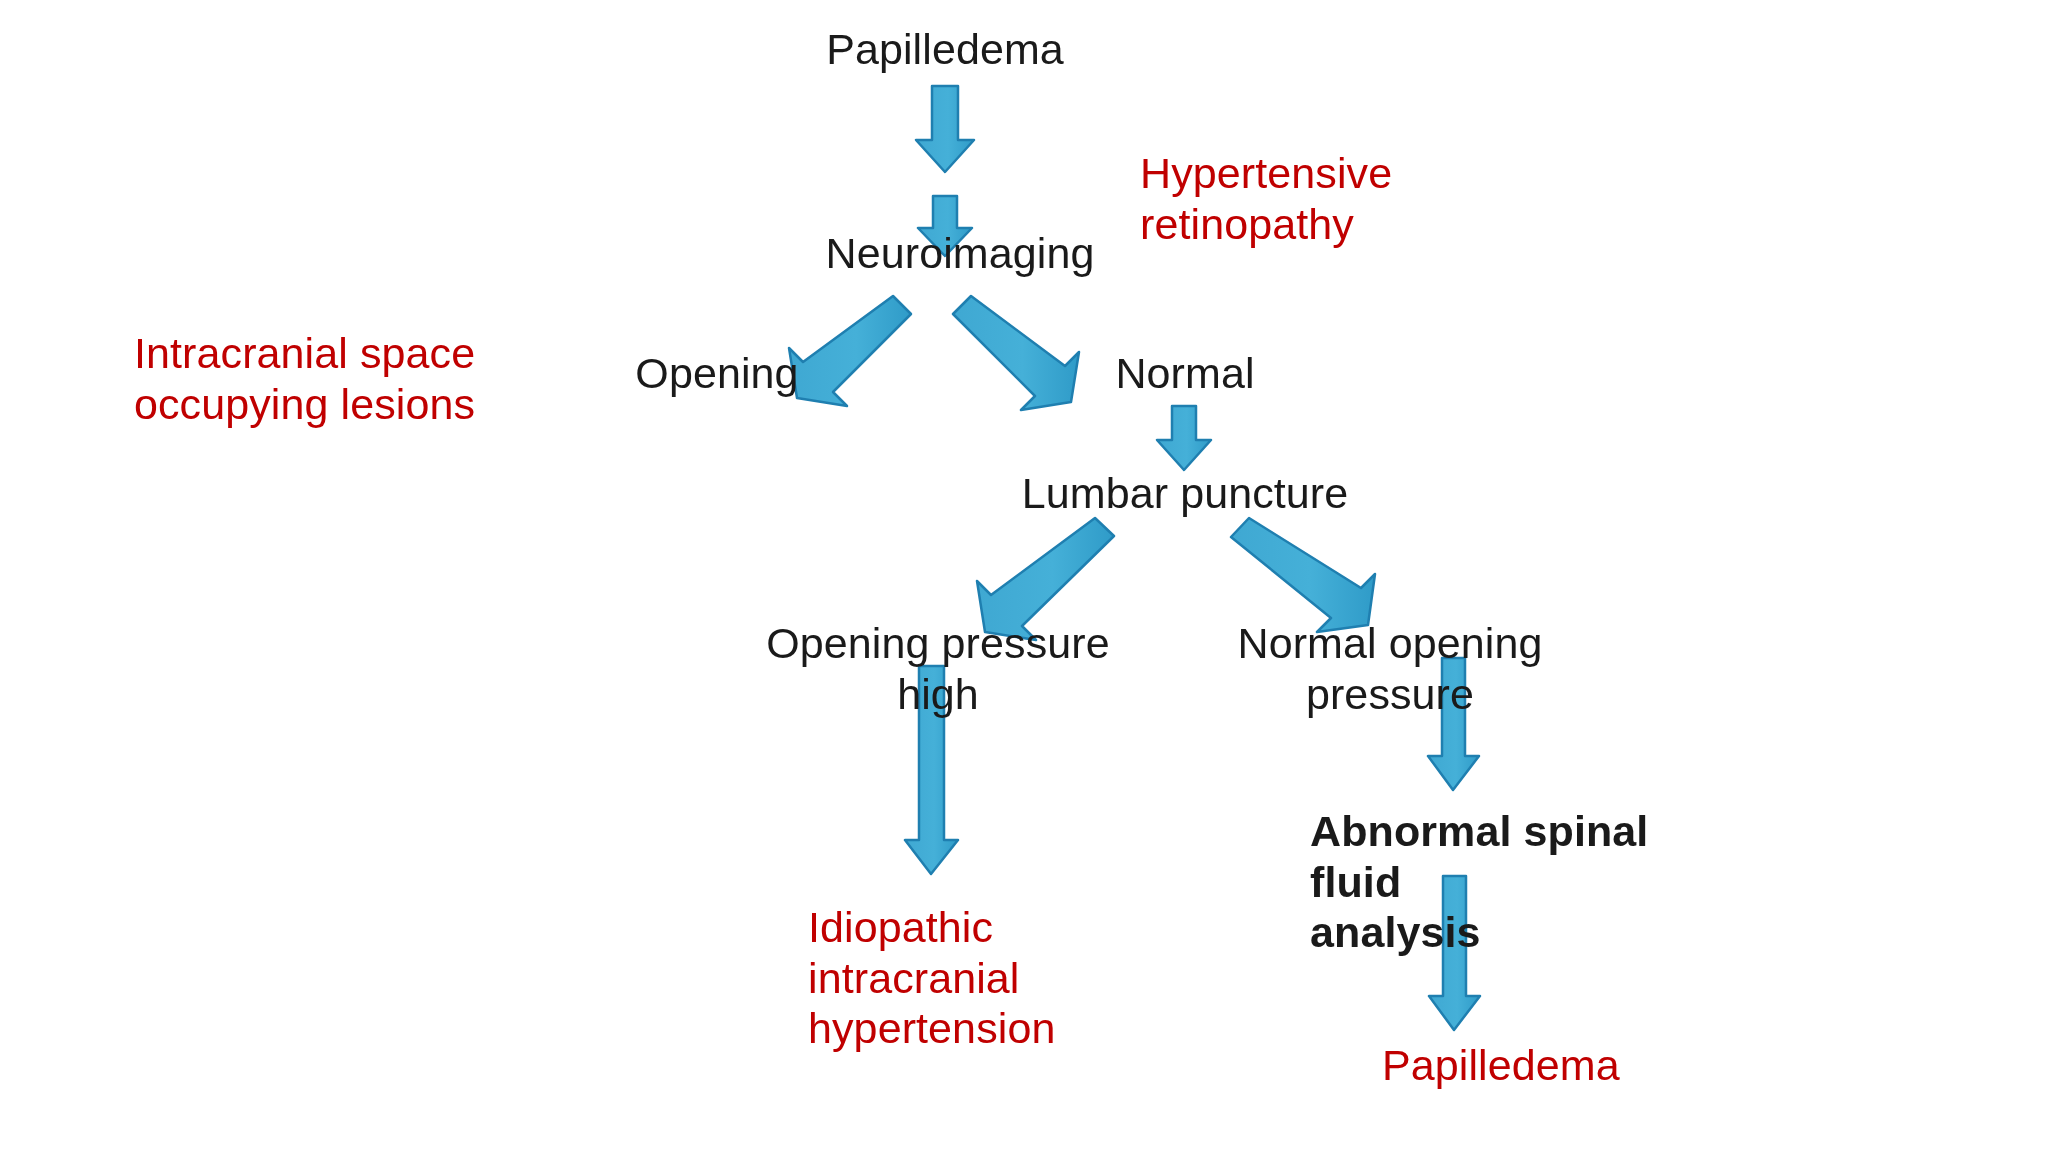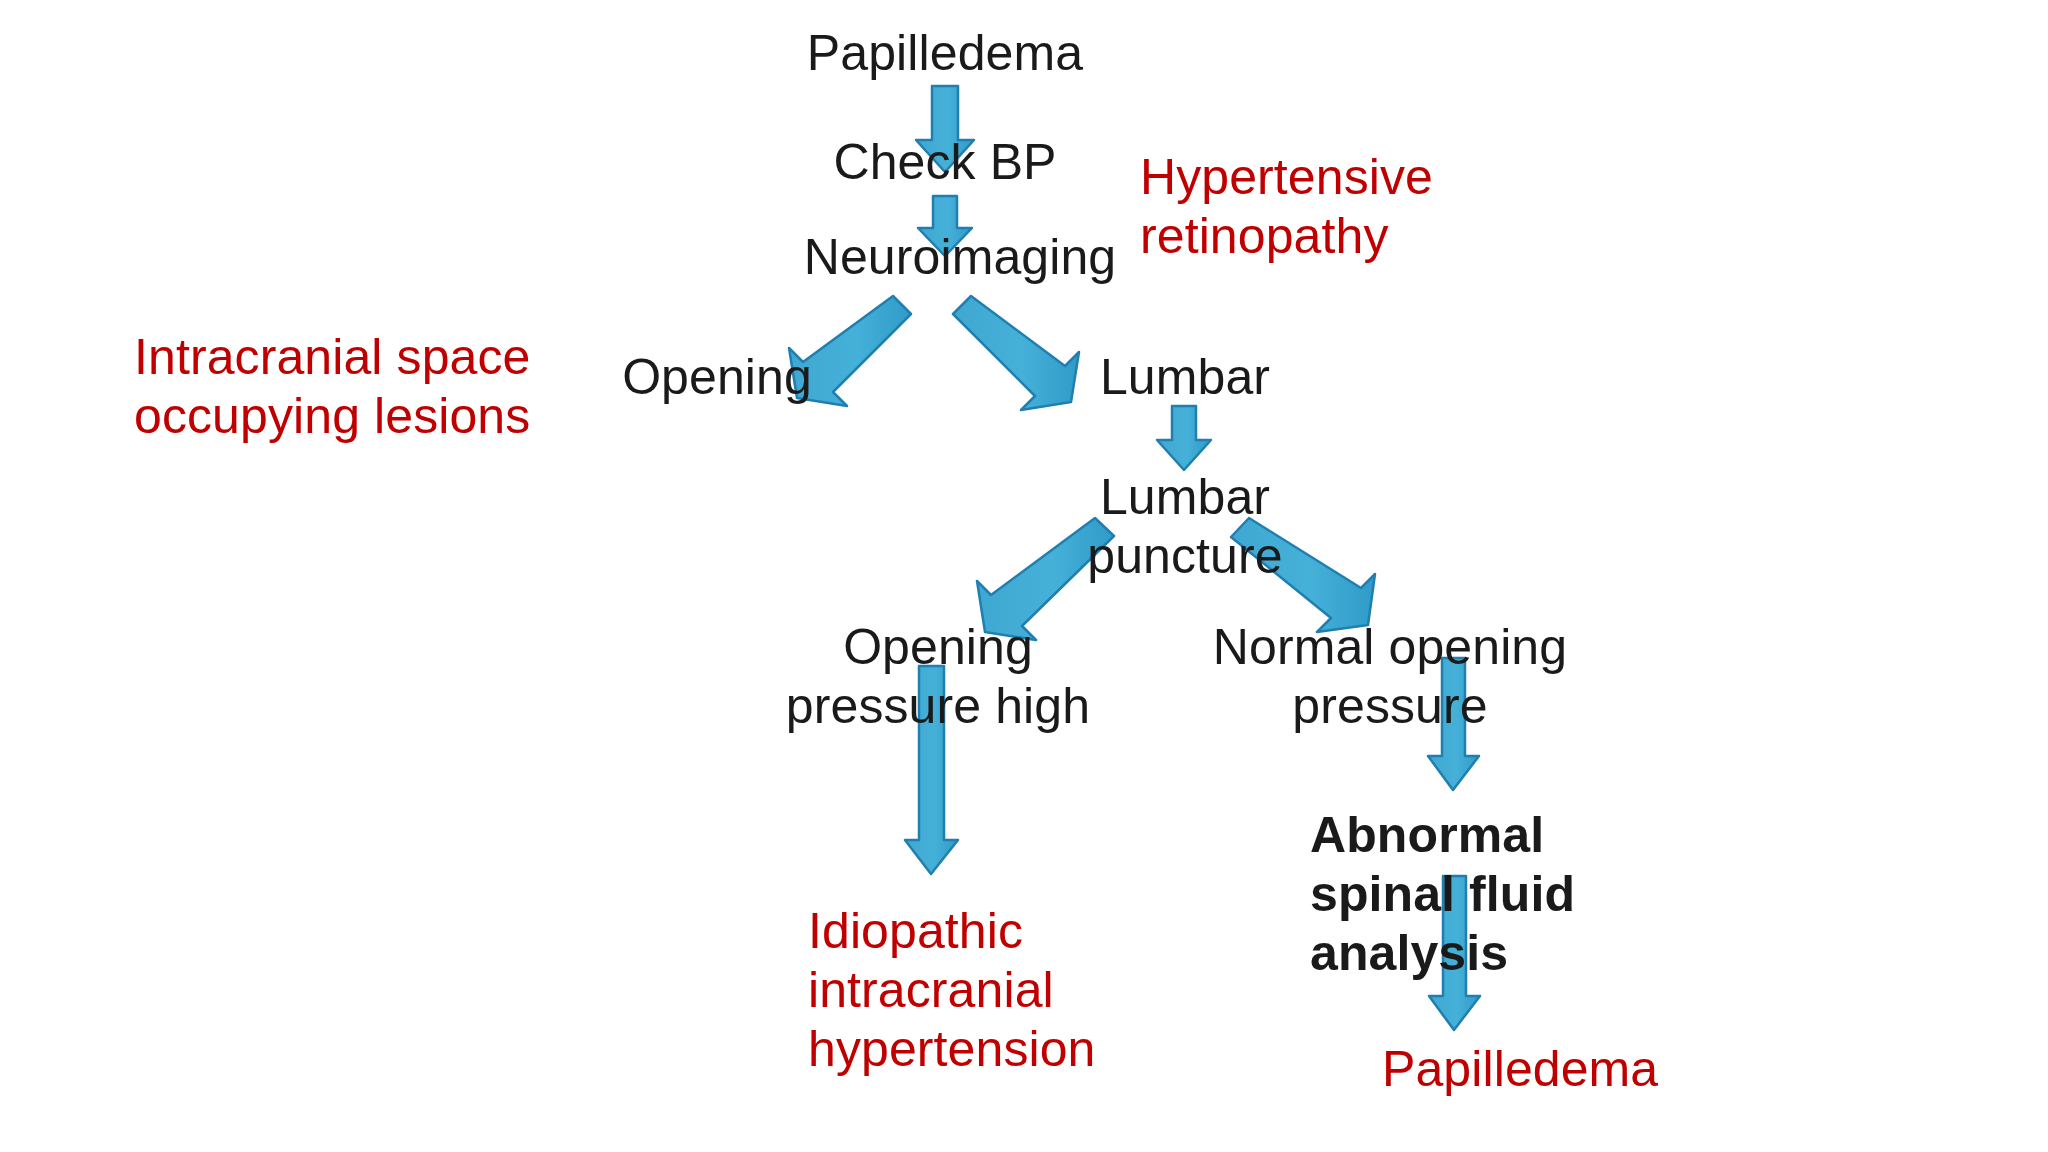--- a/index.html
+++ b/index.html
@@ -13,21 +13,21 @@
   #canvas {
     position: relative;
     width: 2048px;
     height: 1152px;
     background: #ffffff;
     overflow: hidden;
   }
   .node {
     position: absolute;
     color: #1a1a1a;
-    font-size: 50px;
+    font-size: 43px;
     line-height: 1.18;
     font-weight: 400;
     white-space: pre-line;
     letter-spacing: 0.1px;
   }
   .node.red {
     color: #C00000;
   }
   .arrow-layer {
     position: absolute;
@@ -89,27 +89,26 @@
       <polygon points="1442,658 1465,658 1465,756 1479,756 1453,790 1428,756 1442,756" fill="url(#agrad)" stroke="#1F7FB0" stroke-width="2.5" stroke-linejoin="round"></polygon>
     </g>
 
     <g>
       <polygon points="1443,876 1466,876 1466,996 1480,996 1454,1030 1429,996 1443,996" fill="url(#agrad)" stroke="#1F7FB0" stroke-width="2.5" stroke-linejoin="round"></polygon>
     </g>
   </svg>
 
   <div class="node center" style="left:790px; top:24px; width:310px;">Papilledema</div>
 
-  <div class="node center" style="left:800px; top:133px; width:290px;">Check BP</div>
 
   <div class="node center" style="left:790px; top:228px; width:340px;">Neuroimaging</div>
 
   <div class="node center" style="left:592px; top:348px; width:250px;">Opening</div>
 
-  <div class="node center" style="left:1090px; top:348px; width:190px;">Lumbar</div>
+  <div class="node center" style="left:1090px; top:348px; width:190px;">Normal</div>
 
   <div class="node center" style="left:1020px; top:468px; width:330px;">Lumbar puncture</div>
 
   <div class="node center" style="left:748px; top:618px; width:380px;">Opening pressure high</div>
 
   <div class="node center" style="left:1180px; top:618px; width:420px;">Normal opening pressure</div>
 
   <div class="node" style="left:1310px; top:806px; width:380px;font-weight:bold;">Abnormal spinal fluid
 analysis</div>
 

